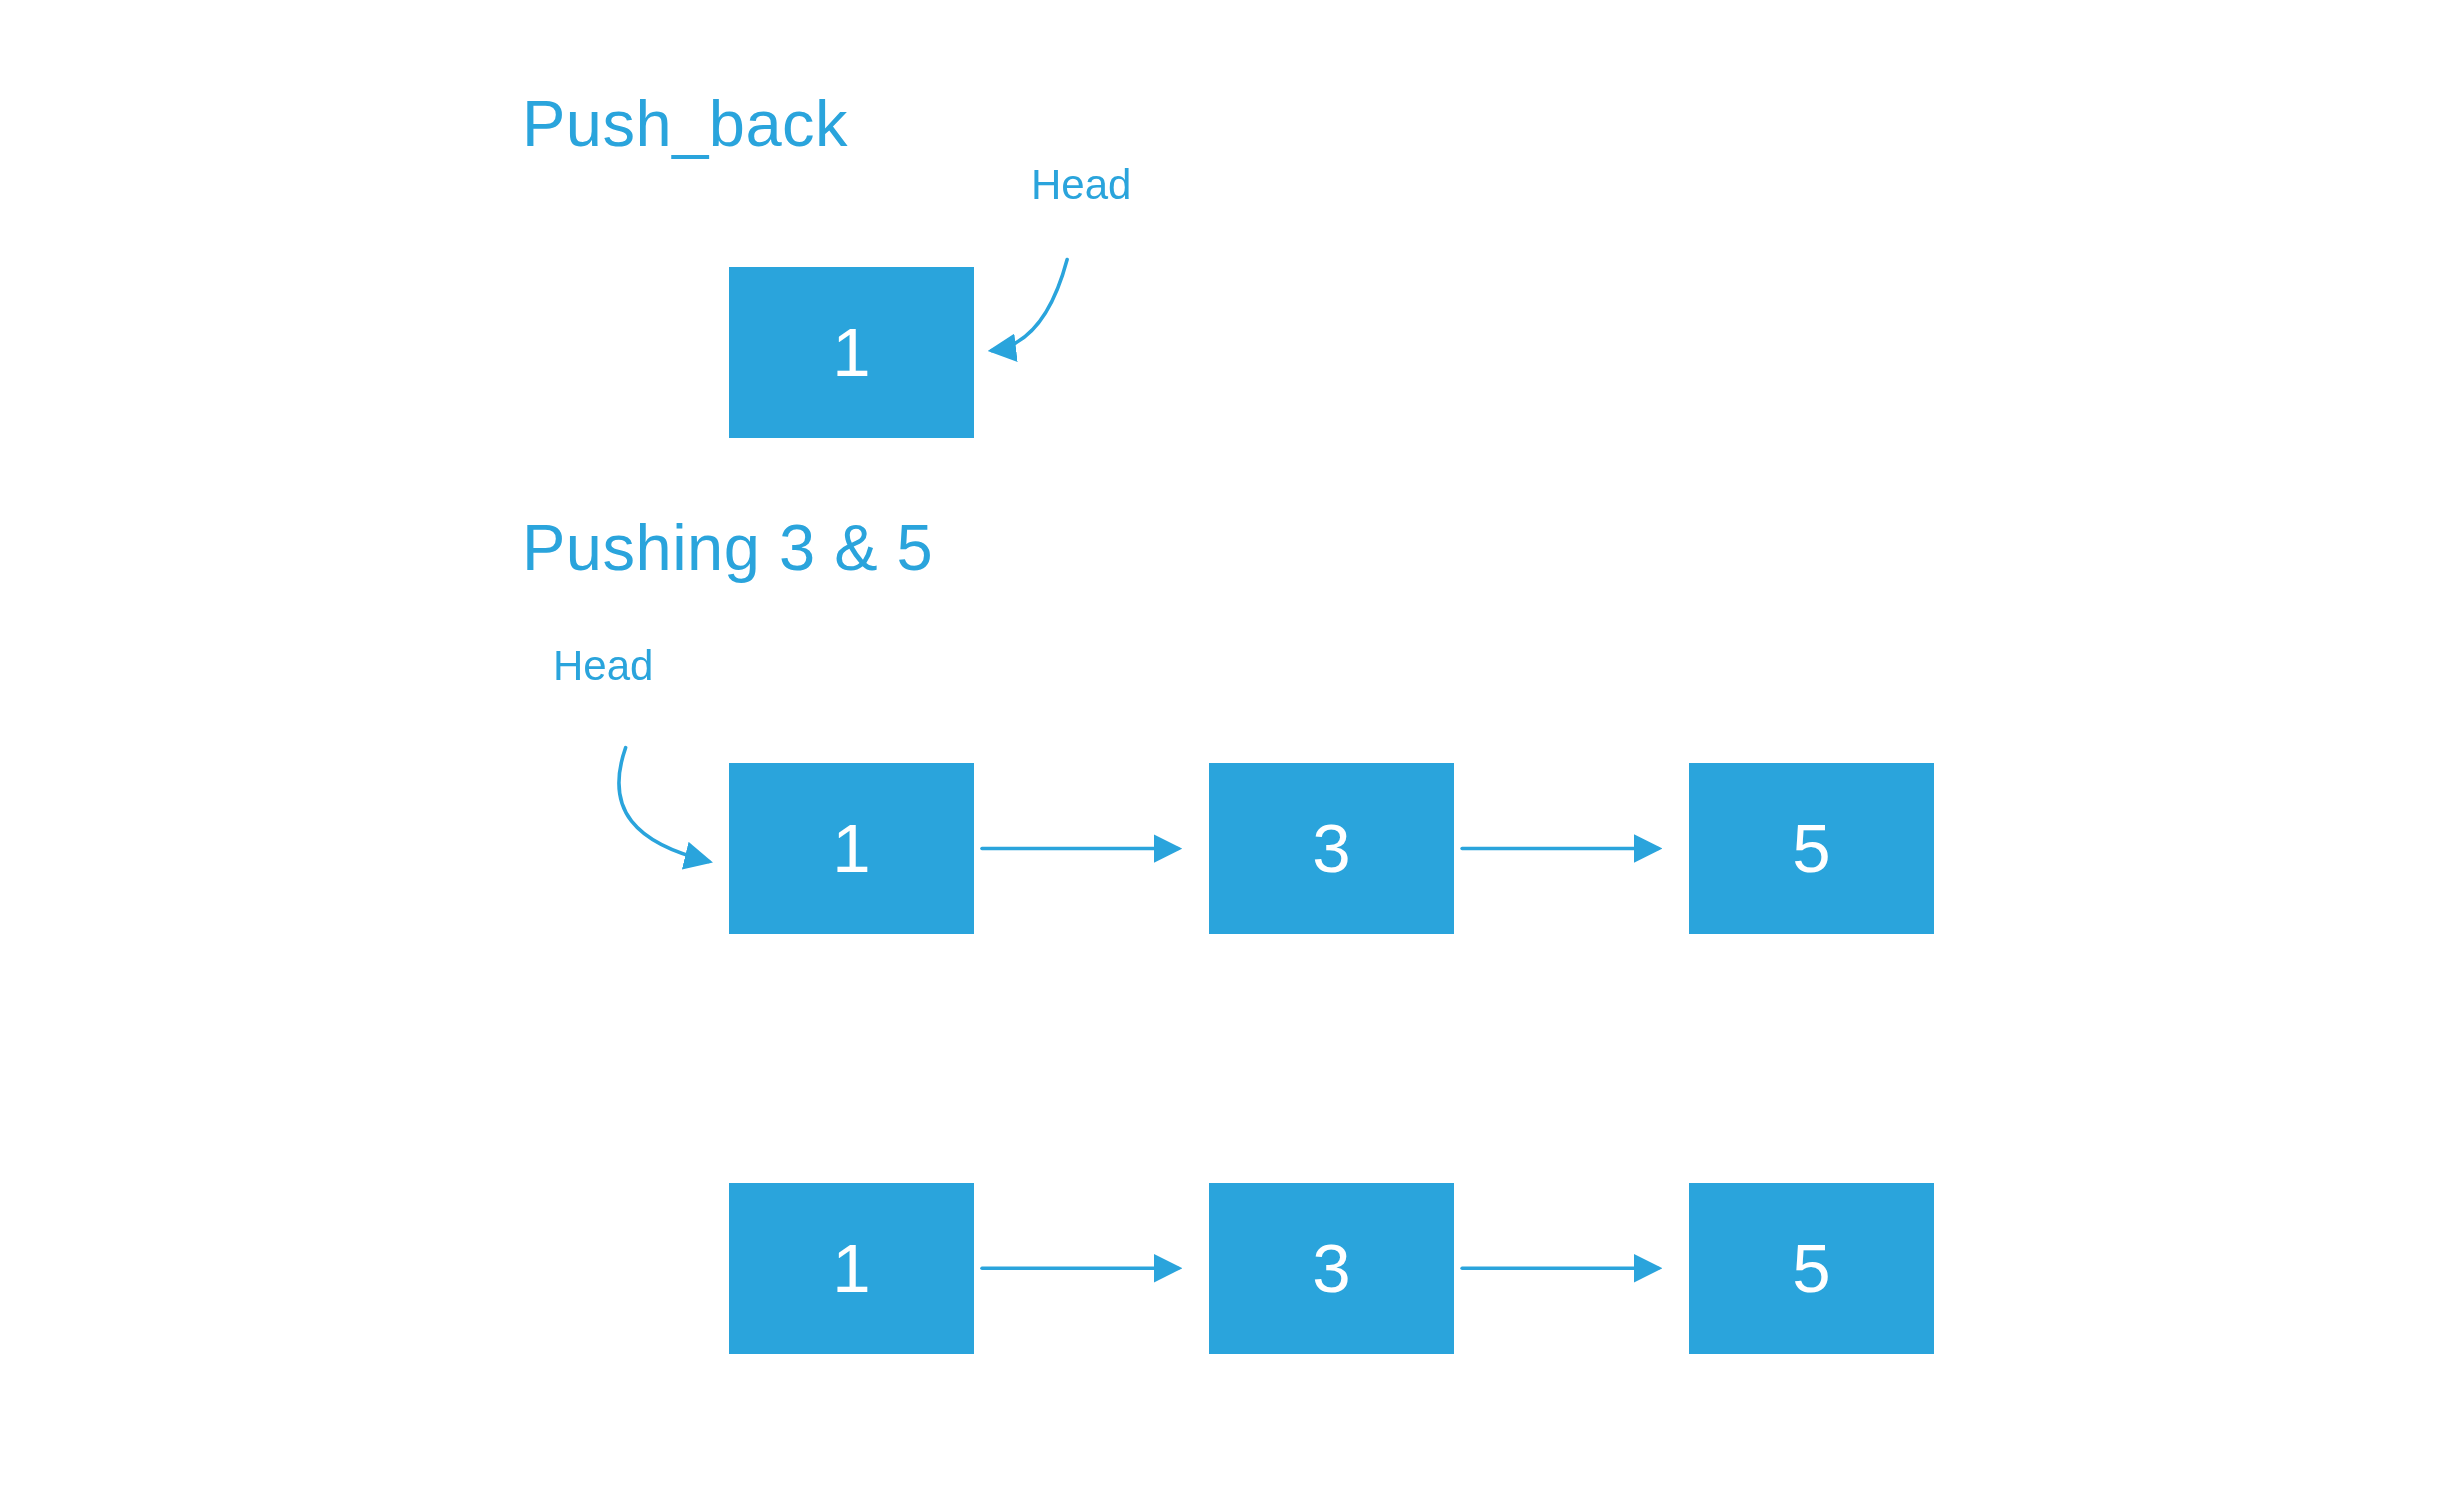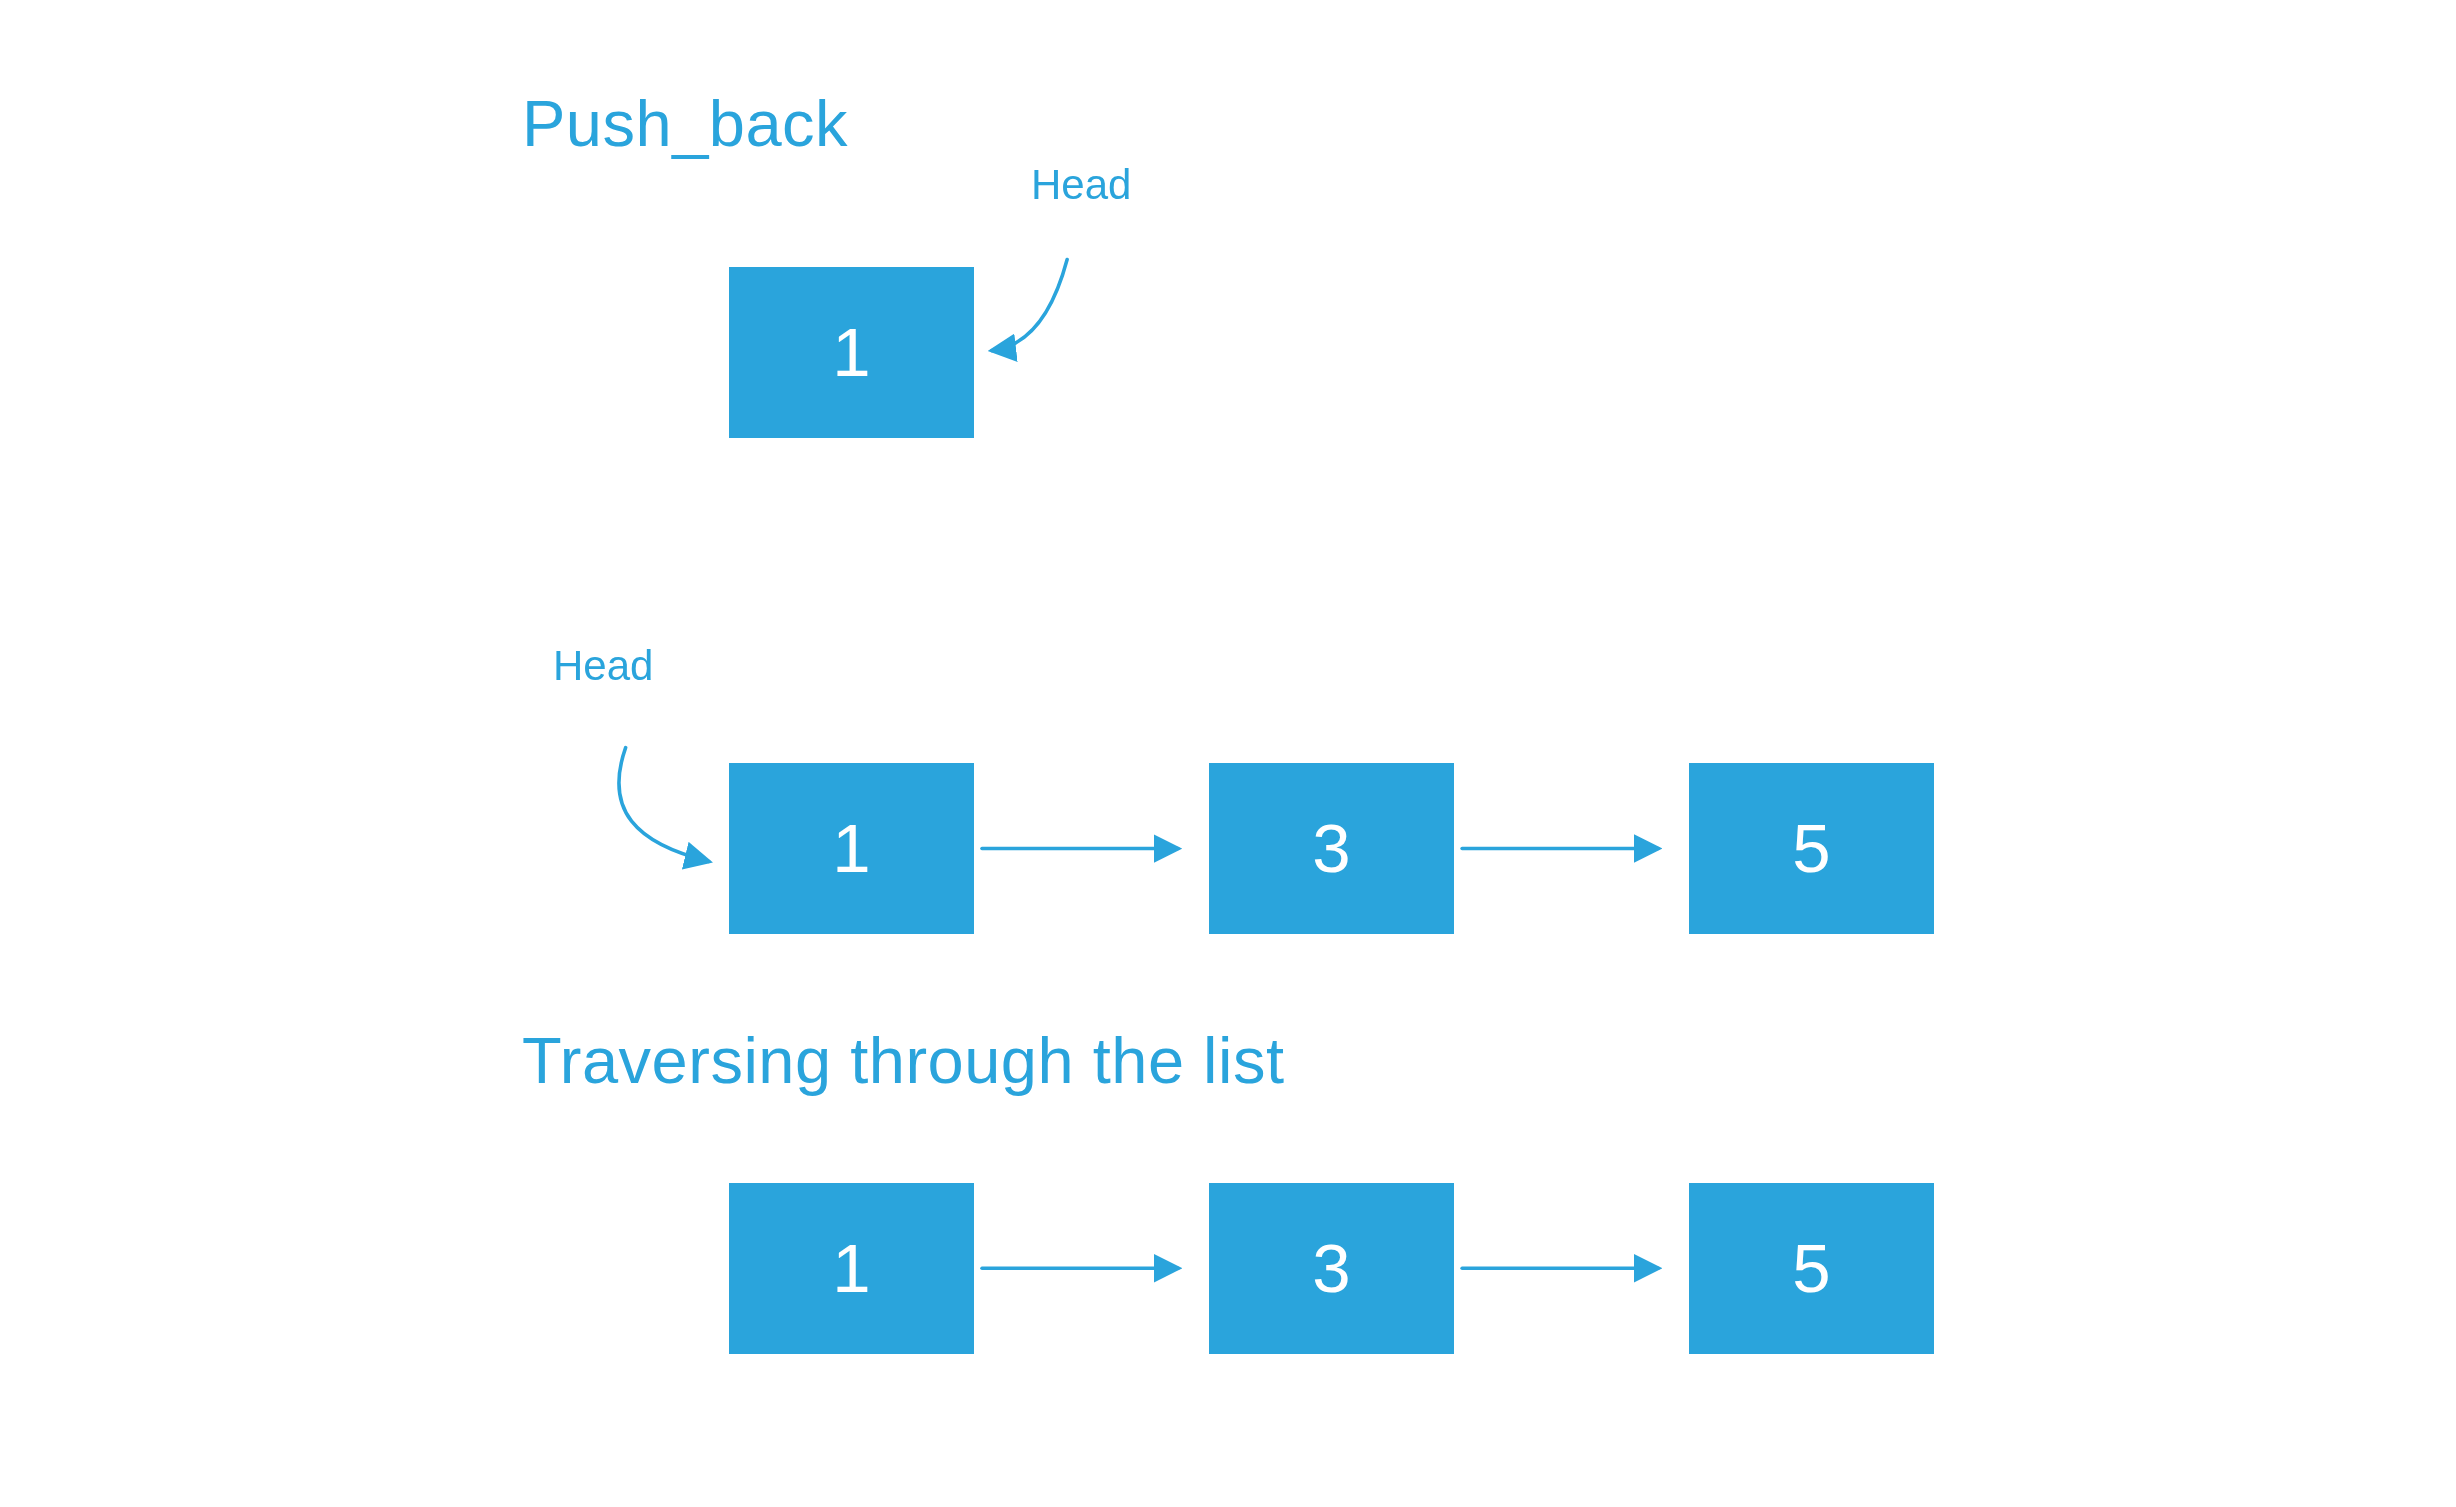--- a/index.html
+++ b/index.html
@@ -82,24 +82,24 @@
     <line class="arrow-line" x1="1477" y1="857" x2="1675" y2="857" marker-end="url(#arrowhead)"></line>
 
     <line class="arrow-line" x1="992" y1="1281" x2="1190" y2="1281" marker-end="url(#arrowhead)"></line>
     <line class="arrow-line" x1="1477" y1="1281" x2="1675" y2="1281" marker-end="url(#arrowhead)"></line>
   </svg>
 
   <div class="title" style="left:522px; top:91px">Push_back</div>
   <div class="head-label" style="left:1031px; top:164px">Head</div>
   <div class="node" style="left:729px; top:267px">1</div>
 
+  <div class="title" style="left:522px; top:515px">Pushing 3 &amp; 5</div>
   <div class="head-label" style="left:553px; top:645px">Head</div>
   <div class="node" style="left:729px; top:763px">1</div>
   <div class="node" style="left:1209px; top:763px">3</div>
   <div class="node" style="left:1689px; top:763px">5</div>
 
-  <div class="title" style="left:522px; top:1028px">Traversing through the list</div>
   <div class="node" style="left:729px; top:1183px">1</div>
   <div class="node" style="left:1209px; top:1183px">3</div>
   <div class="node" style="left:1689px; top:1183px">5</div>
 
 </div>
 
 
 </body></html>

